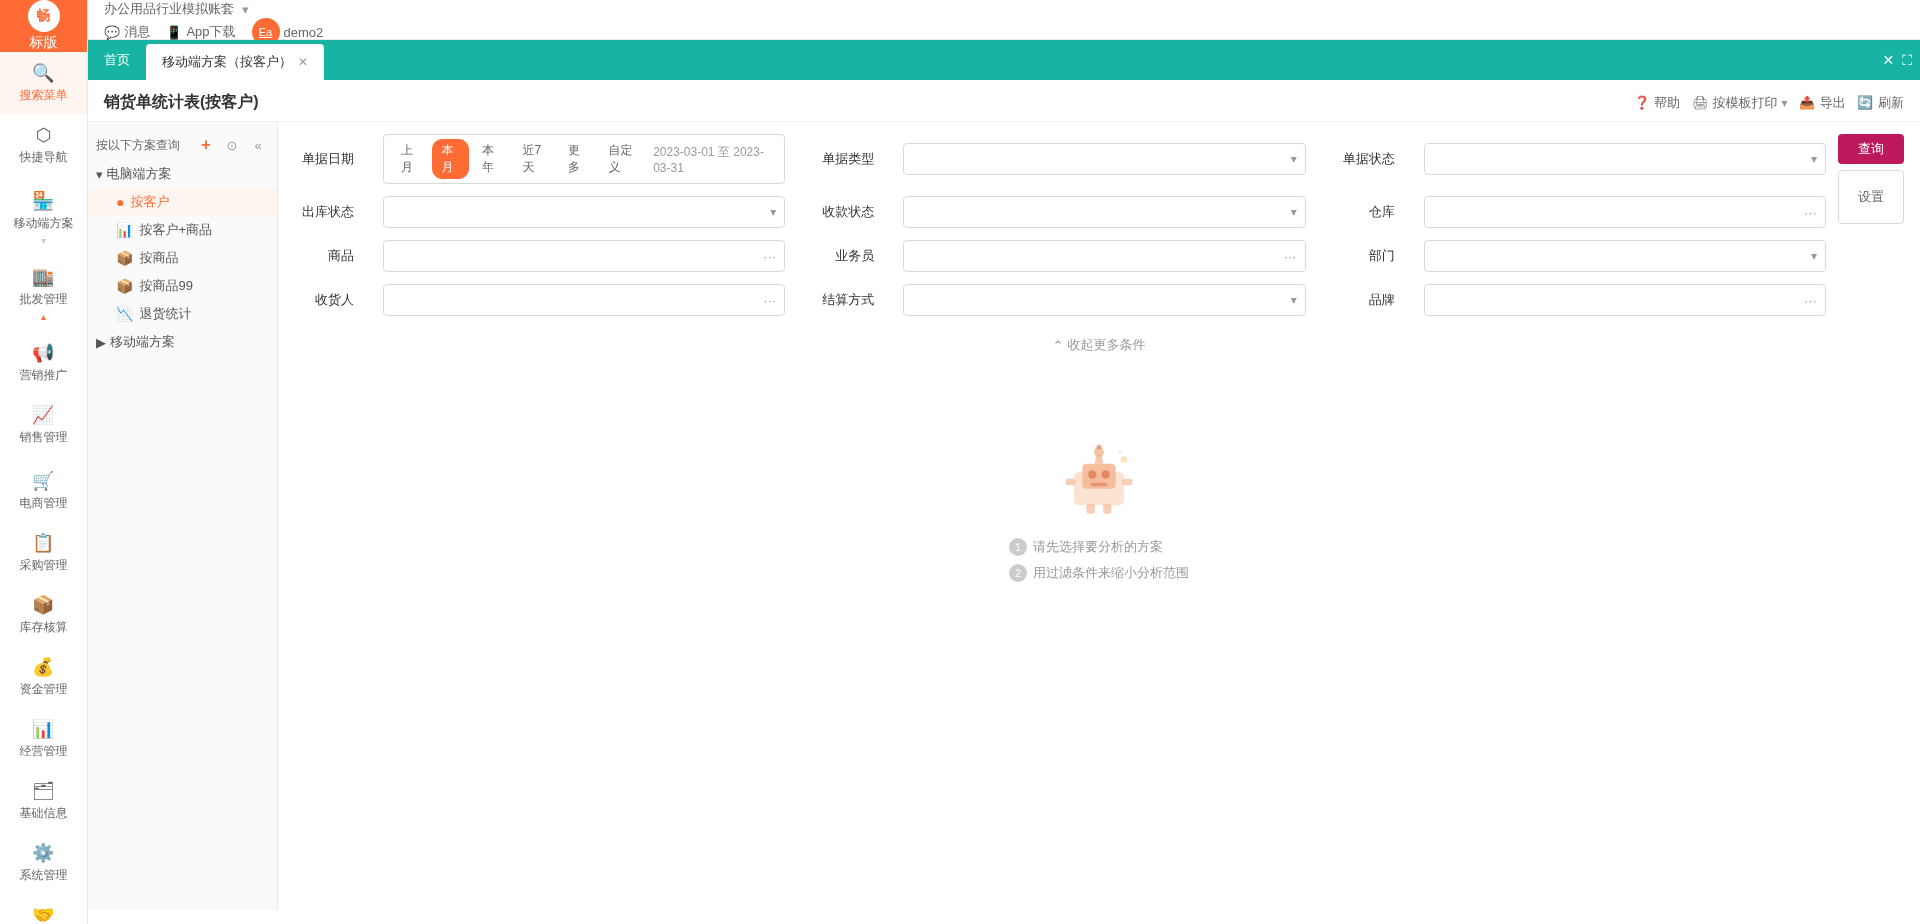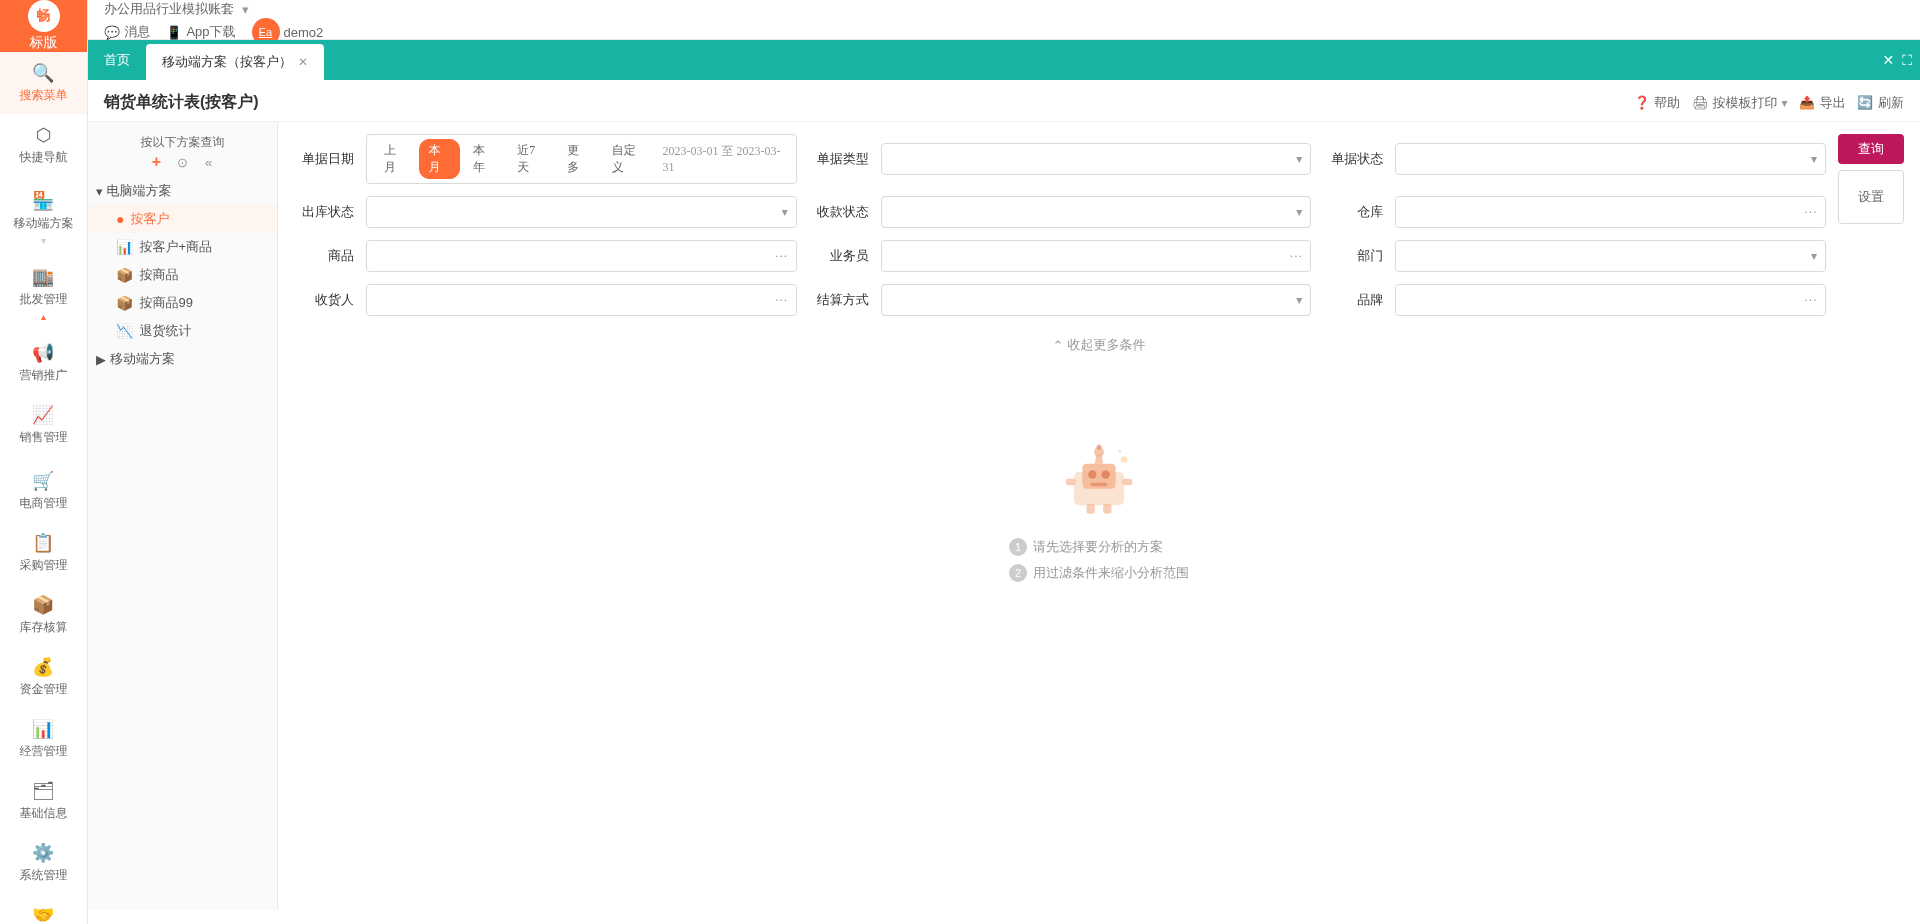--- a/index.html
+++ b/index.html
@@ -41,33 +41,33 @@
     .page-actions { display: flex; align-items: center; gap: 12px; color: #666; font-size: 13px; }
     .page-action-btn { display: flex; align-items: center; gap: 4px; cursor: pointer; color: #666; }
     .btn-query { background: #be185d; color: #fff; border: none; padding: 6px 20px; border-radius: 4px; cursor: pointer; font-size: 13px; }
     .btn-settings { background: #fff; color: #666; border: 1px solid #d9d9d9; padding: 17px 16px; border-radius: 4px; cursor: pointer; font-size: 13px; }
 
     
     .content-area { display: flex; height: calc(100% - 56px); }
 
     
     .left-panel { width: 190px; border-right: 1px solid #e8e8e8; padding: 8px 0; background: #fafafa; flex-shrink: 0; }
-    .left-panel-header { display: flex; align-items: center; justify-content: space-between; padding: 4px 8px; color: #666; font-size: 13px; flex-direction: column; }
+    .left-panel-header { display: flex; align-items: center; justify-content: space-between; padding: 4px 8px; color: #666; font-size: 13px; }
     .left-panel-header-text { font-size: 12px; }
     .left-panel-icons { display: flex; gap: 4px; align-items: center; }
     .left-panel-icon { width: 22px; height: 22px; border-radius: 3px; display: flex; align-items: center; justify-content: center; cursor: pointer; color: #999; font-size: 13px; }
     .scheme-group { }
     .scheme-group-header { display: flex; align-items: center; padding: 5px 8px; cursor: pointer; color: #555; font-size: 13px; gap: 4px; }
     .scheme-item { display: flex; align-items: center; padding: 5px 8px 5px 28px; cursor: pointer; color: #555; font-size: 13px; gap: 6px; }
     .scheme-item.active { color: #ff6b35; background: #fff5f0; }
     .scheme-item-icon { font-size: 14px; }
 
     
     .right-panel { flex: 1; padding: 12px 16px; overflow-y: auto; }
-    .filter-row { display: flex; align-items: center; margin-bottom: 12px; gap: 12px; font-family: Liberation Serif, serif; }
+    .filter-row { display: flex; align-items: center; margin-bottom: 12px; gap: 29px; }
     .filter-label { color: #333; font-size: 13px; width: 60px; text-align: right; flex-shrink: 0; }
     .filter-input { flex: 1; border: 1px solid #d9d9d9; border-radius: 4px; padding: 5px 8px; font-size: 13px; color: #333; background: #fff; display: flex; align-items: center; justify-content: space-between; min-height: 32px; cursor: pointer; }
     .filter-select { display: flex; align-items: center; gap: 4px; }
     .date-btns { display: flex; align-items: center; gap: 4px; }
     .date-btn { padding: 2px 8px; border-radius: 3px; cursor: pointer; font-size: 12px; color: #666; background: #fff; border: 1px solid transparent; }
     .date-btn.active { background: #ff6b35; color: #fff; border-color: #ff6b35; border-radius: 10px; }
     .date-range { font-size: 12px; color: #999; margin-left: 4px; }
     .filter-dots { color: #999; cursor: pointer; }
     .collapse-bar { display: flex; align-items: center; justify-content: center; padding: 8px; cursor: pointer; color: #999; font-size: 13px; gap: 4px; }
 

